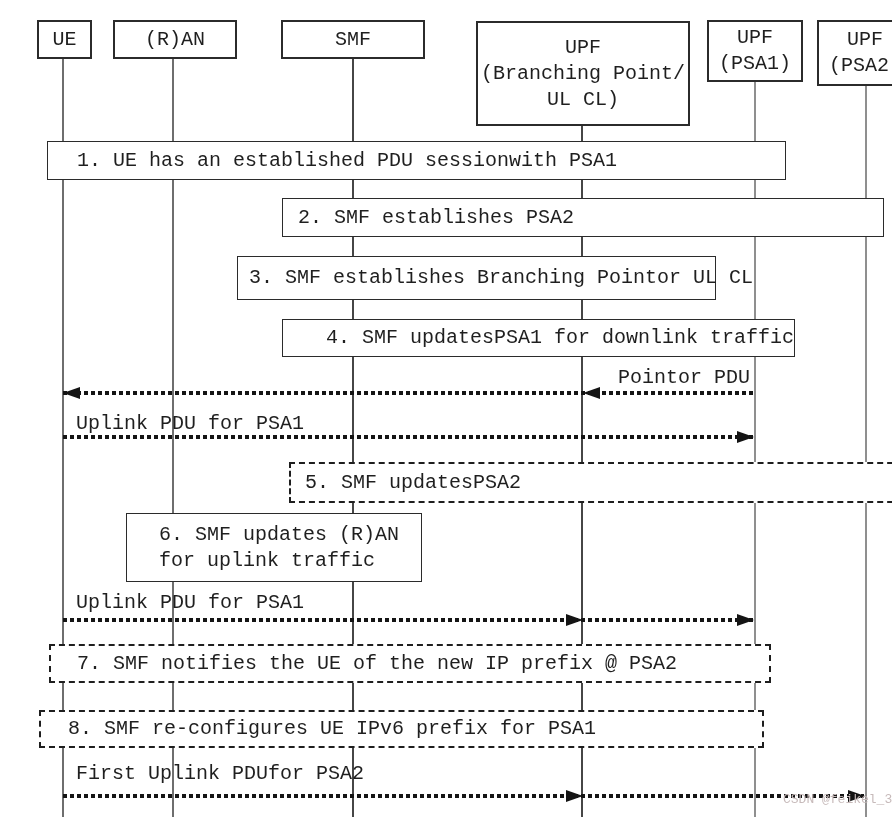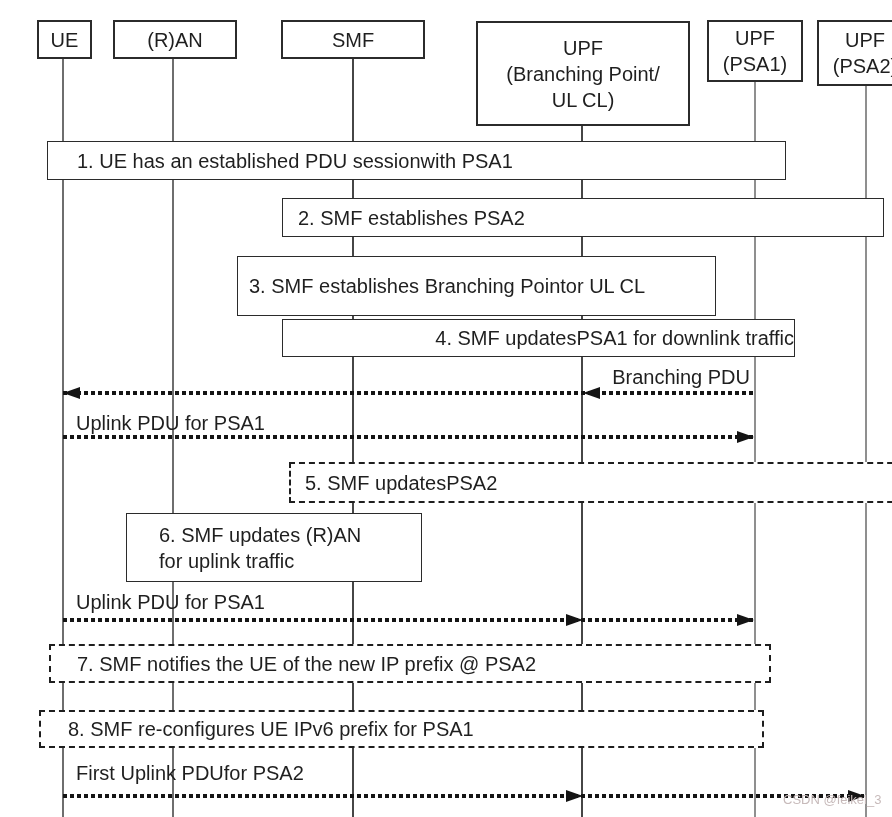--- a/index.html
+++ b/index.html
@@ -1,18 +1,18 @@
 <!DOCTYPE html>
 <html><head>
 <meta charset="utf-8">
 <style>
   html,body{margin:0;padding:0;background:#ffffff;}
   .canvas{
     position:relative;width:892px;height:817px;background:#ffffff;overflow:hidden;
-    font-family:Liberation Sans, sans-serif;color:#1f1f1f;
+    font-family:Liberation Mono, monospace;color:#1f1f1f;
   }
   .lifeline{position:absolute;width:2px;z-index:1;}
   .ll-light{background:#8f8f8f;}
   .ll-mid{background:#6e6e6e;}
   .ll-dark{background:#464646;}
   .actor{
     position:absolute;z-index:2;background:#ffffff;border:2px solid #2b2b2b;
     display:flex;flex-direction:column;align-items:center;justify-content:center;
     font-size:20px;line-height:26px;text-align:center;box-sizing:border-box;
   }
@@ -66,41 +66,41 @@
     <span>UPF</span>
     <span>(PSA2)</span>
   </div>
 
   <div class="step" style="left:47px;top:141px;width:739px;height:39px;padding-left:29px;">
     <span>1. UE has an established PDU sessionwith PSA1</span>
   </div>
   <div class="step" style="left:282px;top:198px;width:602px;height:39px;padding-left:15px;">
     <span>2. SMF establishes PSA2</span>
   </div>
-  <div class="step" style="left:237px;top:256px;width:479px;height:60px;padding-left:11px;">
+  <div class="step" style="left:237px;top:256px;width:479px;height:44px;padding-left:11px;">
     <span>3. SMF establishes Branching Pointor UL CL</span>
   </div>
   <div class="step" style="left:282px;top:319px;width:513px;height:38px;padding-left:9px;text-align:right;">
     <span>4. SMF updatesPSA1 for downlink traffic</span>
   </div>
   <div class="step dashed" style="left:289px;top:462px;width:654px;height:41px;padding-left:14px;">
     <span>5. SMF updatesPSA2</span>
   </div>
   <div class="step" style="left:126px;top:513px;width:296px;height:69px;padding-left:32px;">
     <span>6. SMF updates (R)AN</span>
     <span>for uplink traffic</span>
   </div>
   <div class="step dashed" style="left:49px;top:644px;width:722px;height:39px;padding-left:26px;">
     <span>7. SMF notifies the UE of the new IP prefix @ PSA2</span>
   </div>
   <div class="step dashed" style="left:39px;top:710px;width:725px;height:38px;padding-left:27px;justify-content:center;">
     <span>8. SMF re-configures UE IPv6 prefix for PSA1</span>
   </div>
 
-  <div class="msg-label" style="left:555px;top:366px;width:195px;text-align:right;">Branching PDU</div>
+  <div class="msg-label" style="left:555px;top:366px;width:195px;text-align:right;">Pointor PDU</div>
   <div class="dotline" style="left:63px;top:391px;width:692px;"></div>
   <div class="ah ah-left" style="left:63px;top:387px;"></div>
   <div class="ah ah-left" style="left:583px;top:387px;"></div>
 
   <div class="msg-label" style="left:76px;top:412px;">Uplink PDU for PSA1</div>
   <div class="dotline" style="left:63px;top:435px;width:690px;"></div>
   <div class="ah ah-right" style="left:737px;top:431px;"></div>
 
   <div class="msg-label" style="left:76px;top:591px;">Uplink PDU for PSA1</div>
   <div class="dotline" style="left:63px;top:618px;width:690px;"></div>

